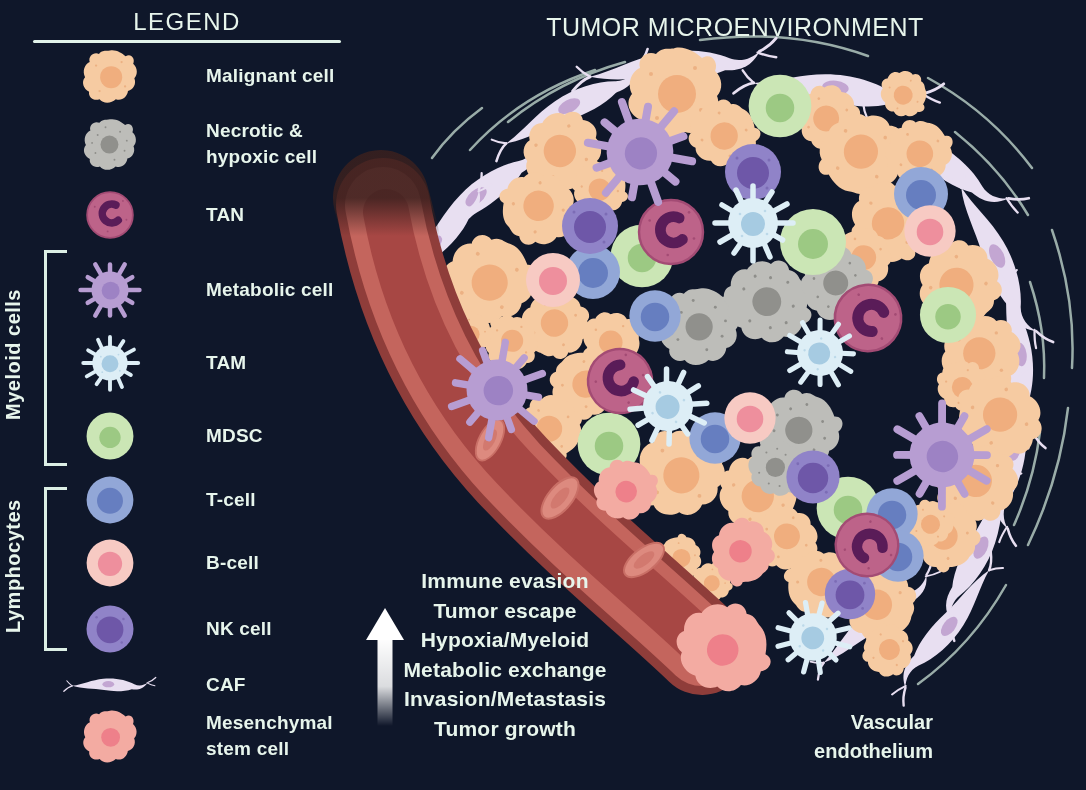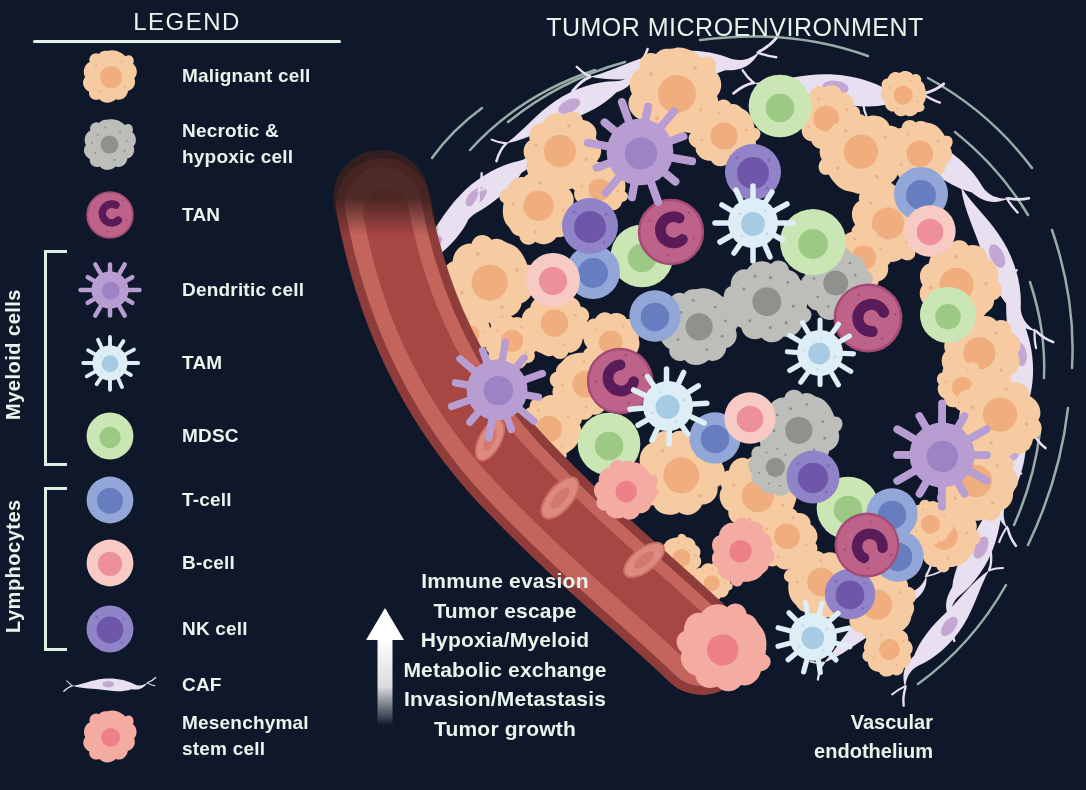--- a/index.html
+++ b/index.html
@@ -16,21 +16,21 @@
     font-size:24px; letter-spacing:1.5px; font-weight:400;
   }
   #legend-underline{
     left:33px; top:40px; width:308px; height:3px; background:#E2F3EA; border-radius:2px;
   }
   #tme-title{
     left:440px; top:13px; width:590px; text-align:center;
     font-size:25px; letter-spacing:0.5px; font-weight:400; white-space:nowrap;
   }
   
-  .lrow{position:absolute; left:62px; height:70px; display:flex; align-items:center;}
+  .lrow{position:absolute; left:62px; height:70px; display:flex; align-items:center;gap:24px;}
   .licon{width:96px; display:flex; justify-content:center; align-items:center;}
   .llabel{
     margin-left:24px; font-size:19px; font-weight:700; line-height:26px;
     white-space:pre-line; letter-spacing:0.2px;
   }
   
   .bracket{
     position:absolute; width:20px; border-left:3px solid #DCEFE5;
     border-top:3px solid #DCEFE5; border-bottom:3px solid #DCEFE5;
   }
@@ -351,21 +351,21 @@
         </svg>
       </span>
     <span class="llabel">TAN</span>
   </div>
   <div class="lrow" style="top:255px">
     <span class="licon">
       <svg width="64" height="64" viewBox="-50 -50 100 100">
           <use href="#g-dendr"></use>
         </svg>
       </span>
-    <span class="llabel">Dendritic cell</span>
+    <span class="llabel">Metabolic cell</span>
   </div>
   <div class="lrow" style="top:328px">
     <span class="licon">
       <svg width="62" height="62" viewBox="-44 -44 88 88">
           <use href="#g-tam"></use>
         </svg>
       </span>
     <span class="llabel">TAM</span>
   </div>
   <div class="lrow" style="top:401px">

